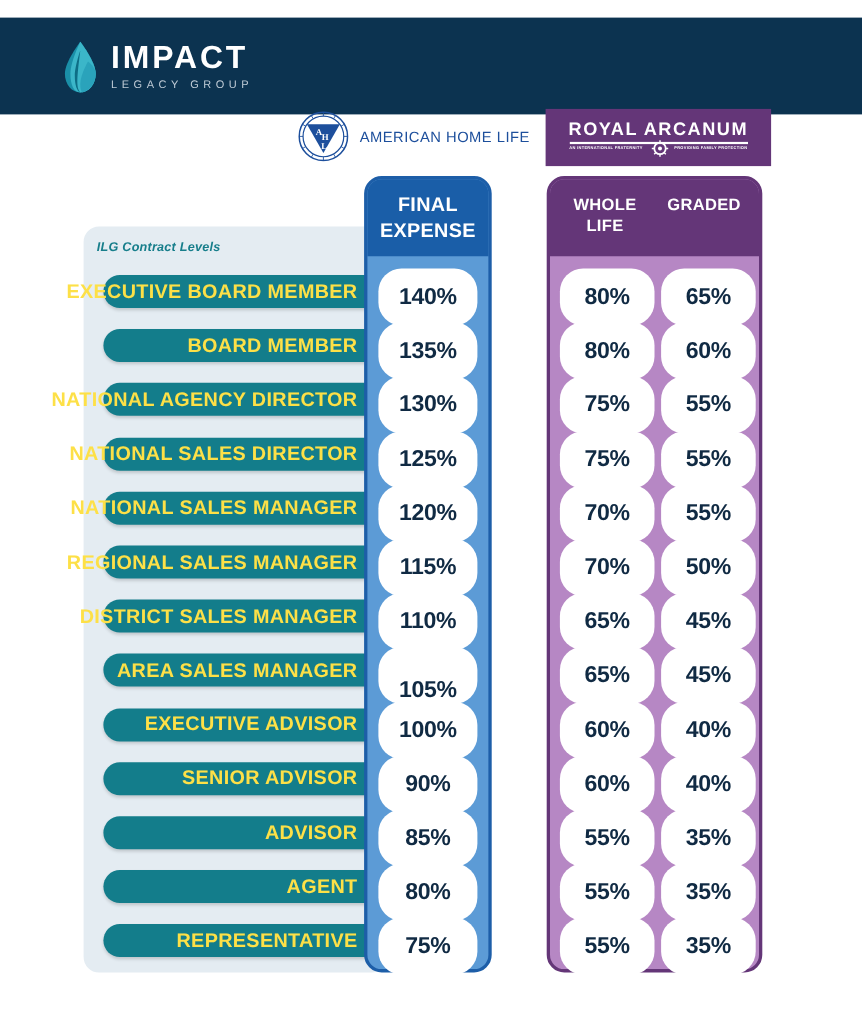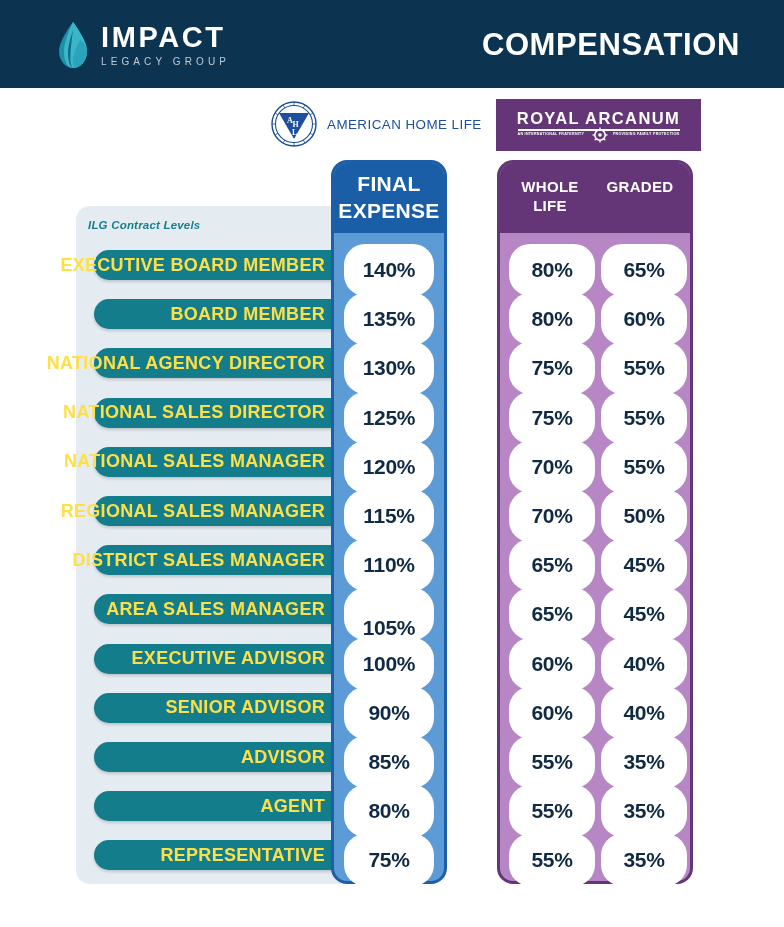--- a/index.html
+++ b/index.html
@@ -6,21 +6,21 @@
   body {
     width: 784px; height: 927px;
     background: #ffffff;
     font-family: "Liberation Sans", sans-serif;
     overflow: hidden;
     position: relative;
   }
 
   
   .header {
-    position: absolute; left: 0; top: 0;
+    position: absolute; left: 0; top: 16px;
     width: 784px; height: 88px;
     background: #0c3350;
     display: flex; align-items: center; padding-left: 32px;
   }
   .logo-block {
     position: absolute; left: 56px; top: 20px;
     display: flex; align-items: center; gap: 11px;
   }
   .droplet { width: 34px; height: 50px; position: relative; }
   .logo-text { display: flex; flex-direction: column; }
@@ -110,21 +110,21 @@
   }
   .panel-blue-head {
     position: absolute; left: 0; top: 0;
     width: 110px; height: 70px;
     background: #1a5ea8;
     border-radius: 13px 13px 0 0;
     display: flex; flex-direction: column;
     align-items: center; justify-content: center;
   }
   .panel-blue-head span {
-    color: #ffffff; font-size: 21px; font-weight: bold;
+    color: #ffffff; font-size: 18px; font-weight: bold;
     line-height: 1.27; letter-spacing: 0.3px;
   }
 
   
   .panel-purple {
     position: absolute; left: 497px; top: 160px;
     width: 196px; height: 724px;
     background: #b687c4;
     border: 3px solid #643678;
     border-radius: 16px;
@@ -171,21 +171,20 @@
         <path d="M17 2 C17 2 8 20 8 31 C8 41 11 48 17 48 C24.5 48 31 41 31 31 C31 20 17 2 17 2 Z" fill="#3bb6c9"></path>
         <path d="M17 10 C17 10 12 24 12 33 C12 41 14 47 17 48 C13 44 14 34 17 10 Z" fill="#0d6e86"></path>
         <path d="M24 20 C24 20 17 32 17 41 C17 45 18 47.5 19 48 C26 46 31 39 31 31 C31 27 28 23 24 20 Z" fill="#2aa3bb"></path>
       </svg>
     </div>
     <div class="logo-text">
       <div class="logo-impact">IMPACT</div>
       <div class="logo-legacy">LEGACY GROUP</div>
     </div>
   </div>
-  <div class="comp-title">COMPENSATION</div>
 </div>
 
 <div class="ahl-logo">
   <div class="ahl-seal">
     <svg width="46" height="46" viewBox="0 0 46 46">
       <circle cx="23" cy="23" r="22" fill="none" stroke="#1d4f9c" stroke-width="1.4"></circle>
       <circle cx="23" cy="23" r="18.5" fill="none" stroke="#1d4f9c" stroke-width="1.1"></circle>
       <g stroke="#1d4f9c" stroke-width="0.8">
         <line x1="23" y1="1" x2="23" y2="4.5"></line>
           <line x1="34" y1="4" x2="32.2" y2="7"></line>

